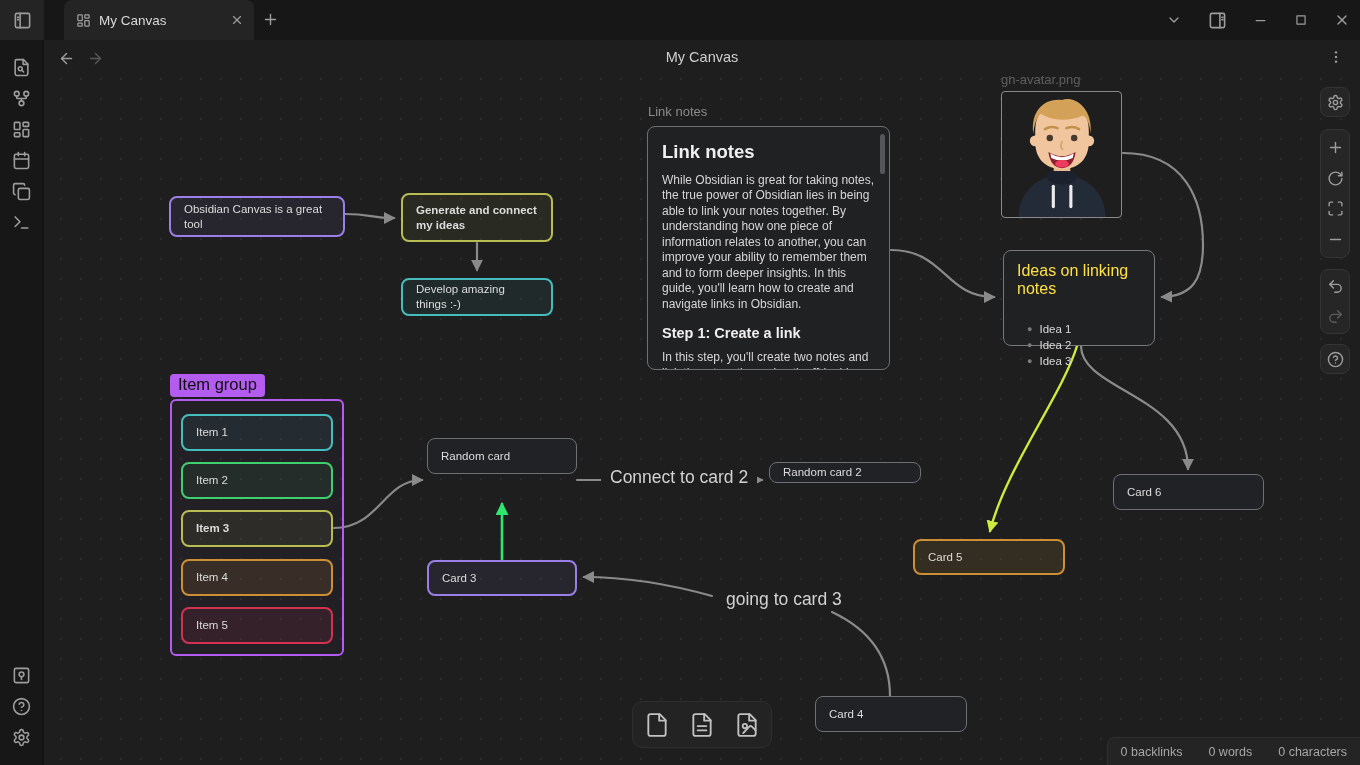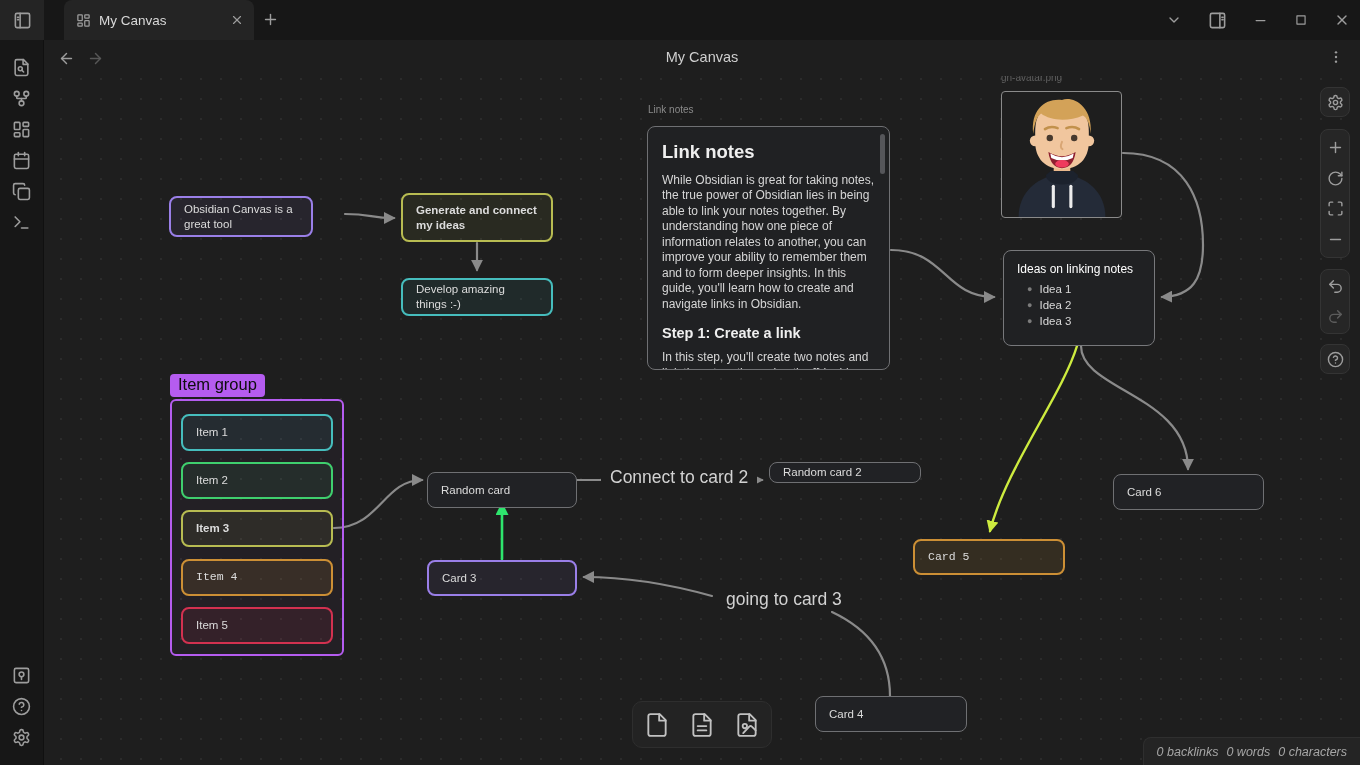--- a/index.html
+++ b/index.html
@@ -43,42 +43,42 @@
   .view-more { position:absolute; right:16px; top:7px; }
 
   
   .node { position:absolute; border-radius:8px; z-index:2; }
   .card { display:flex; align-items:center; padding:0 13px; font-size:11.5px; color:#dcdcdc;
     background:#212225; border:1.5px solid var(--c-gray-border,#6f7073); line-height:1.3; }
   .card.purple { border:2px solid var(--c-purple,#9a7fe8); background:rgba(154,127,232,0.08); }
   .card.yellow { border:2px solid var(--c-yellow,#b8bc52); background:rgba(184,188,82,0.08);font-weight:bold; }
   .card.teal   { border:2px solid var(--c-teal,#46bdbd);  background:rgba(70,189,189,0.08); }
   .card.green  { border:2px solid var(--c-green,#3fcf6e); background:rgba(63,207,110,0.08); }
-  .card.orange { border:2px solid var(--c-orange,#cc8f35); background:rgba(204,143,53,0.13);font-family:Liberation Mono, monospace; }
+  .card.orange { border:2px solid var(--c-orange,#cc8f35); background:rgba(204,143,53,0.13); }
   .card.red    { border:2px solid var(--c-red,#d23150);   background:rgba(210,49,80,0.10); }
 
-  .node-label { position:absolute; font-size:10px; color:#8b8b8b; z-index:2; white-space:nowrap; }
+  .node-label { position:absolute; font-size:13px; color:#8b8b8b; z-index:2; white-space:nowrap; }
   .node-label.dimmed { color:#5f5f5f; }
 
   
   .note { left:603px; top:86px; width:243px; height:244px; background:#202123;
     border:1.5px solid #6f7073; padding:2px 14px; overflow:hidden; }
   .note h1 { font-size:18.5px; font-weight:bold; color:#efefef; margin:12px 0 10px; }
   .note p { font-size:12px; line-height:1.29; color:#d6d6d6; margin:0 0 11px; }
   .note h2 { font-size:14.5px; font-weight:bold; color:#efefef; margin:13px 0 9px; }
   .note-scroll { position:absolute; right:4px; top:7px; width:5px; height:40px; background:#55565a; border-radius:3px; }
 
   
   .imgnode { left:957px; top:51px; width:121px; height:127px; background:#1e1e1e;
     border:1.5px solid #8a8a8a; border-radius:4px; display:flex; align-items:flex-end; justify-content:center; overflow:hidden; }
 
   
   .ideas { left:959px; top:210px; width:152px; height:96px; background:#202123;
     border:1.5px solid #77787b; padding:11px 13px; }
-  .ideas-title { font-size:12px; color:#ffffff; margin-bottom:5px; }
+  .ideas-title { font-size:16px; color:#fde047; margin-bottom:23px; }
   .ideas-li { display:flex; align-items:center; font-size:11.5px; color:#d8d8d8; line-height:16px; }
   .ideas-li .bullet { color:#7c7c7c; margin:0 7px 0 10px; font-size:9px; }
 
   
   .group-label { position:absolute; left:126px; top:334px; background:var(--c-group-purple,#b55cf0);
     color:#0d0d0d; font-size:16.5px; padding:1px 8px 3px; border-radius:4px; z-index:2; }
   .group-box { position:absolute; left:126px; top:359px; width:174px; height:257px;
     border:2px solid var(--c-group-purple,#b55cf0); border-radius:6px; background:rgba(181,92,240,0.04); z-index:1; }
   .gitem { left:137px; width:152px; height:37px; border-radius:8px; }
 
@@ -97,22 +97,22 @@
     z-index:12; display:flex; flex-direction:column; align-items:center; }
   .rc .icon-btn { width:30px; height:32px; }
   #rc-gear { left:1320px; top:87px; height:30px; justify-content:center; }
   #rc-zoom { left:1320px; top:129px; height:129px; padding:2px 0; }
   #rc-hist { left:1320px; top:269px; height:65px; padding:1px 0; }
   #rc-help { left:1320px; top:344px; height:30px; justify-content:center; }
 
   
   .statusbar { position:absolute; right:0; bottom:0; height:28px; background:#242424;
     border:1px solid #2f2f2f; border-right:none; border-bottom:none; border-radius:8px 0 0 0;
-    display:flex; align-items:center; gap:8px; padding:0 13px; z-index:12;
-    font-size:12.5px; color:#a6a6a6;font-style:italic; }
+    display:flex; align-items:center; gap:26px; padding:0 13px; z-index:12;
+    font-size:12.5px; color:#a6a6a6; }
 </style>
 </head>
 <body>
 
 <div class="app">
 
   <div class="canvas">
 
     <svg class="edges" viewBox="0 0 1316 725">
       <defs>
@@ -138,21 +138,21 @@
         <path d="M846,656 C846,614 822,588 788,572"></path>
         <path d="M668,556 C625,544 585,537 540,537" marker-end="url(#ah-gray)"></path>
       </g>
       <path d="M458,519 L458,464" stroke="#2ee56d" stroke-width="2.6" fill="none" stroke-linecap="round" marker-end="url(#ah-green)"></path>
       <path d="M1033,306 C1018,355 962,428 946,491" stroke="#cdeb3f" stroke-width="2.4" fill="none" stroke-linecap="round" marker-end="url(#ah-yellow)"></path>
     </svg>
 
     <div class="edge-label" style="left:557px; top:426px;">Connect to card 2</div>
     <div class="edge-label" style="left:673px; top:548px;">going to card 3</div>
 
-    <div class="node card purple" style="left:125px; top:156px; width:144px; height:41px;">
+    <div class="node card purple" style="left:125px; top:156px; width:176px; height:41px;">
         <span>Obsidian Canvas is a great tool</span>
       </div>
     <div class="node card yellow" style="left:357px; top:153px; width:152px; height:49px;">
         <span>Generate and connect my ideas</span>
       </div>
     <div class="node card teal" style="left:357px; top:238px; width:152px; height:38px;">
         <span>Develop amazing things :-)</span>
       </div>
 
     <div class="node-label" style="left:604px; top:64px;">Link notes</div>
@@ -214,21 +214,21 @@
     <div class="node card yellow gitem" style="top:470px;">
         <span>Item 3</span>
       </div>
     <div class="node card orange gitem" style="top:519px;">
         <span>Item 4</span>
       </div>
     <div class="node card red gitem" style="top:567px;">
         <span>Item 5</span>
       </div>
 
-    <div class="node card" style="left:383px; top:432px; width:150px; height:36px;text-align:center;">
+    <div class="node card" style="left:383px; top:398px; width:150px; height:36px;text-align:center;">
         <span>Random card</span>
       </div>
     <div class="node card" style="left:725px; top:422px; width:152px; height:21px;">
         <span>Random card 2</span>
       </div>
     <div class="node card purple" style="left:383px; top:520px; width:150px; height:36px;text-align:center;">
         <span>Card 3</span>
       </div>
     <div class="node card orange" style="left:869px; top:499px; width:152px; height:36px;">
         <span>Card 5</span>

